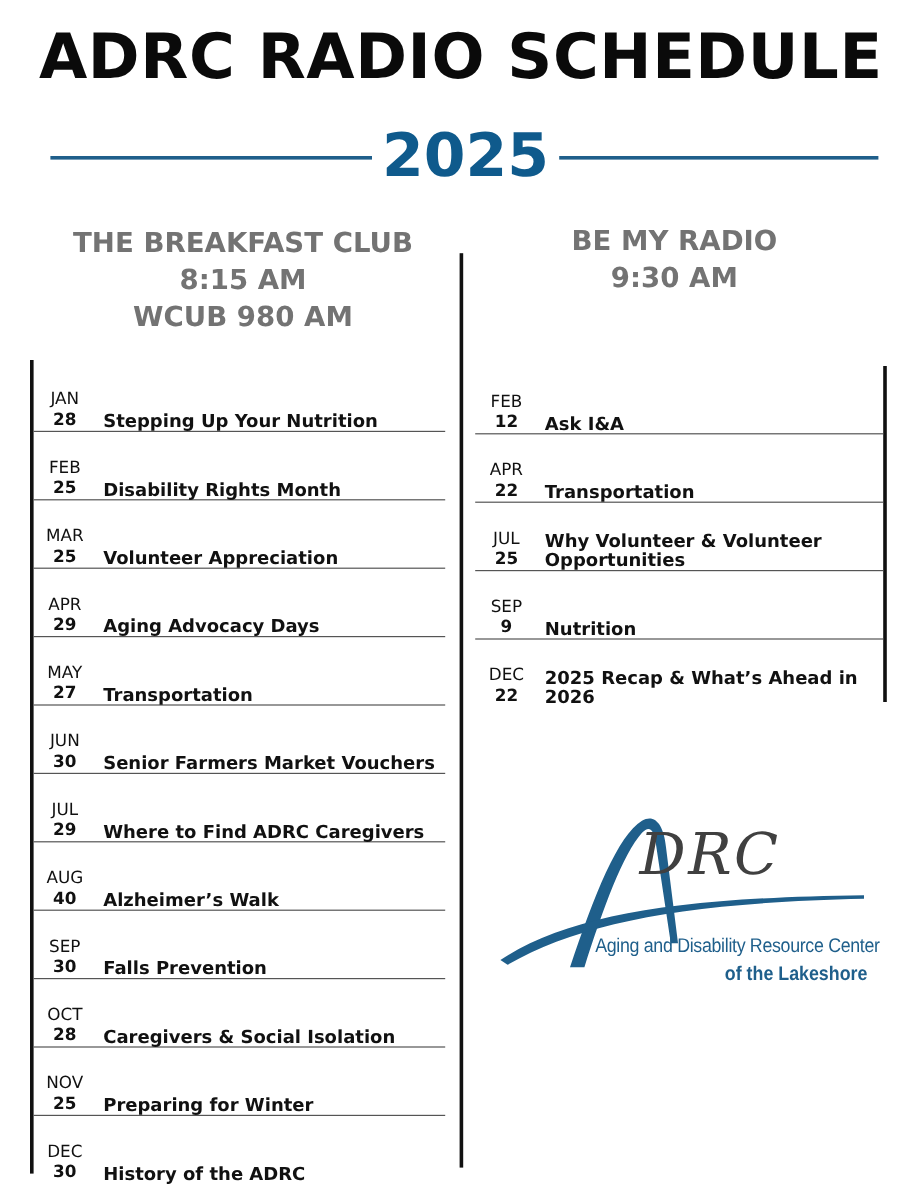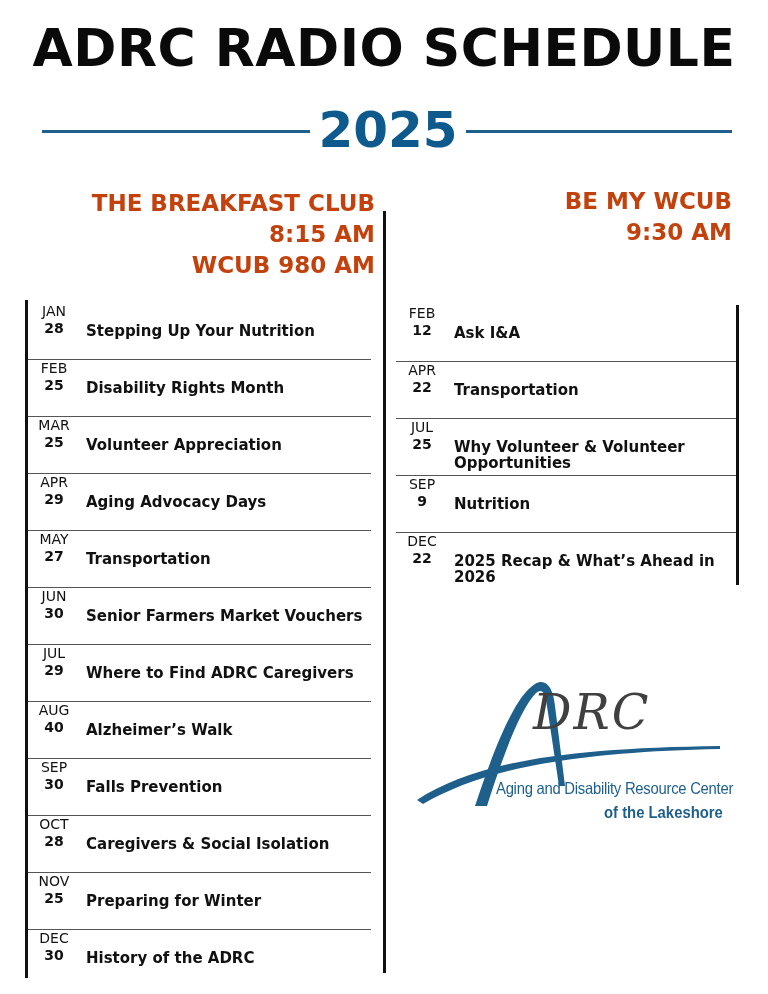--- a/index.html
+++ b/index.html
@@ -3,27 +3,27 @@
 <meta charset="utf-8">
 <style>
   html, body { margin:0; padding:0; background:#ffffff; }
   body { width:768px; height:994px; position:relative; overflow:hidden; font-family:"DejaVu Sans", sans-serif; color:#111; }
   .title { position:absolute; left:0; top:18px; width:768px; text-align:center; font-family:"DejaVu Sans", sans-serif; font-weight:900; font-size:52px; letter-spacing:0.5px; color:#0a0a0a; transform:scaleX(1.0); }
   .yearrow { position:absolute; left:0; top:100px; width:608px; height:60px; }
   .yearline { position:absolute; top:30px; height:3px; background:#1f5f8b; }
   .yearline.l { left:42px; width:268px; }
   .yearline.r { left:466px; width:266px; }
   .year { position:absolute; left:310px; width:156px; top:0; text-align:center; font-weight:bold; font-size:50px; color:#0f5a8c; line-height:60px; }
-  .show-head { position:absolute; text-align:right; font-weight:bold; font-size:23px; line-height:31px; color:#c2410c; }
+  .show-head { position:absolute; text-align:center; font-weight:bold; font-size:23px; line-height:31px; color:#737373; }
   .show-head div { white-space:nowrap; }
   .col-left-head { left:30px; width:345px; top:188px; }
   .col-right-head { left:392px; width:340px; top:186px; }
   .vline { position:absolute; background:#111; width:3px; }
   .list { position:absolute; }
-  .row { position:relative; border-bottom:1.5px solid #555; display:flex; align-items:flex-start; }
+  .row { position:relative; border-bottom:1.5px solid #555; display:flex; align-items:flex-end; }
   .row:last-child { border-bottom:none; }
   .date { width:52px; text-align:center; font-size:14px; line-height:17px; flex:none; }
   .date .m { display:block; font-weight:normal; }
   .date .d { display:block; font-weight:bold; }
   .topic { font-weight:bold; font-size:15px; line-height:16px; padding-left:6px;margin-top:20px; }
   .left-list { left:28px; top:303px; width:343px; }
   .left-list .row { height:56px; }
   .right-list { left:396px; top:305px; width:340px; }
   .right-list .row { height:56px; }
   .logo { position:absolute; left:415px; top:676px; width:320px; height:150px; }
@@ -42,21 +42,21 @@
   <div class="yearline r"></div>
 </div>
 
 <div class="show-head col-left-head">
   <div>THE BREAKFAST CLUB</div>
   <div>8:15 AM</div>
   <div>WCUB 980 AM</div>
 </div>
 
 <div class="show-head col-right-head">
-  <div>BE MY WCUB</div>
+  <div>BE MY RADIO</div>
   <div>9:30 AM</div>
 </div>
 
 <div class="vline" style="left:25px; top:300px; height:678px;"></div>
 <div class="vline" style="left:383px; top:211px; height:762px;"></div>
 <div class="vline" style="left:736px; top:305px; height:280px;"></div>
 
 <div class="list left-list">
   <div class="row">
       <div class="date">

